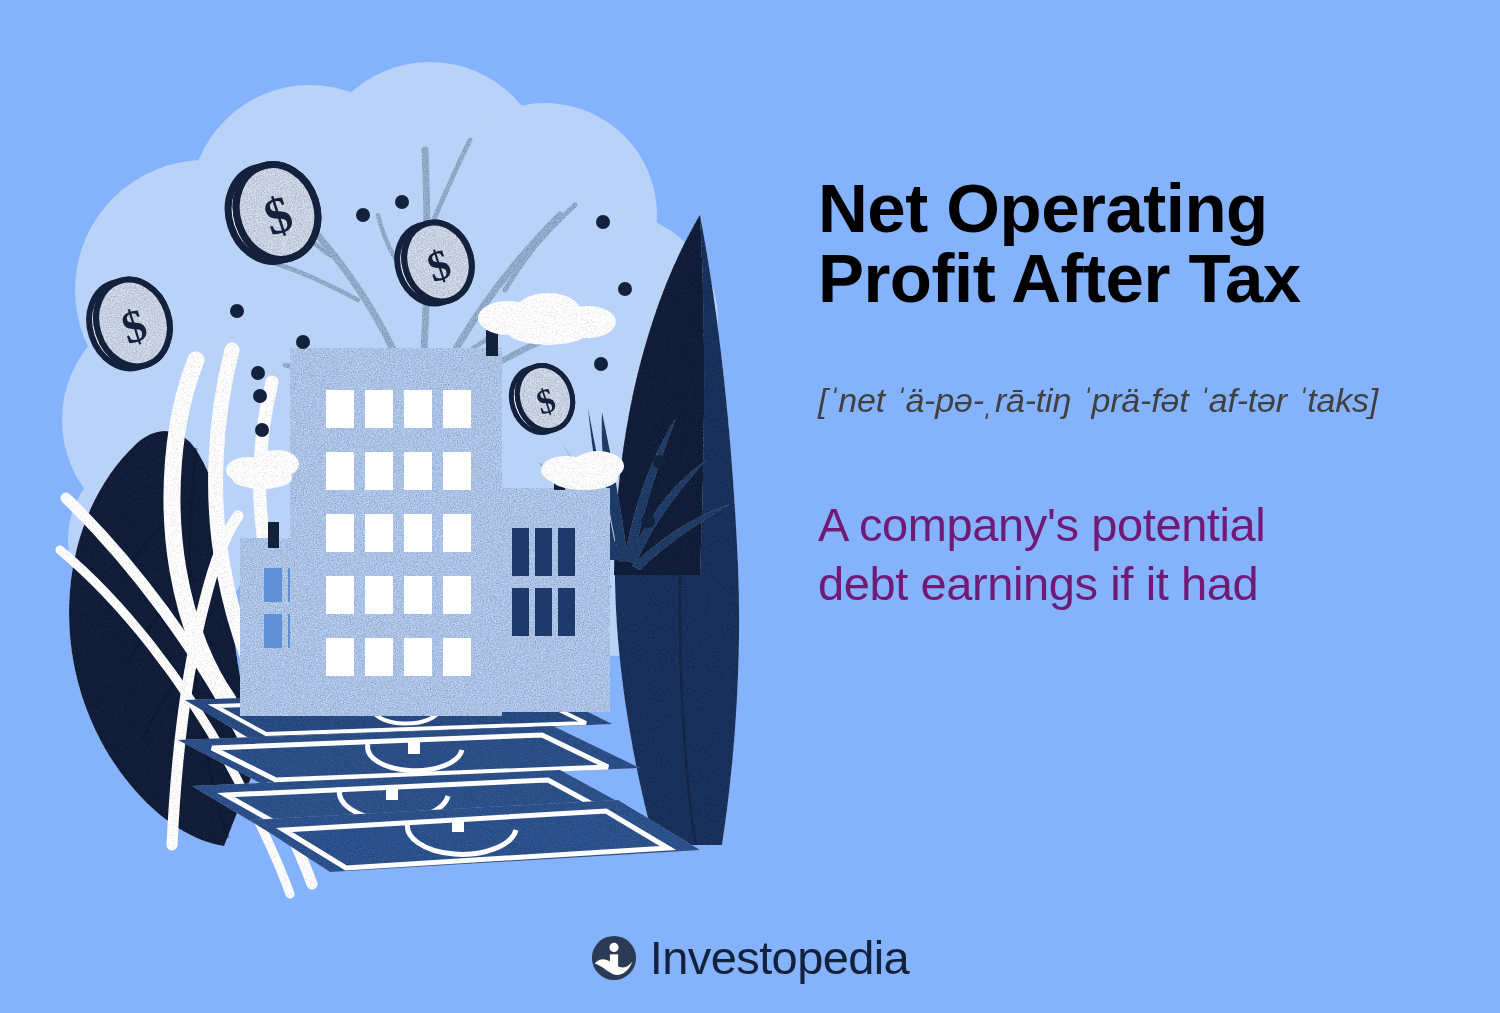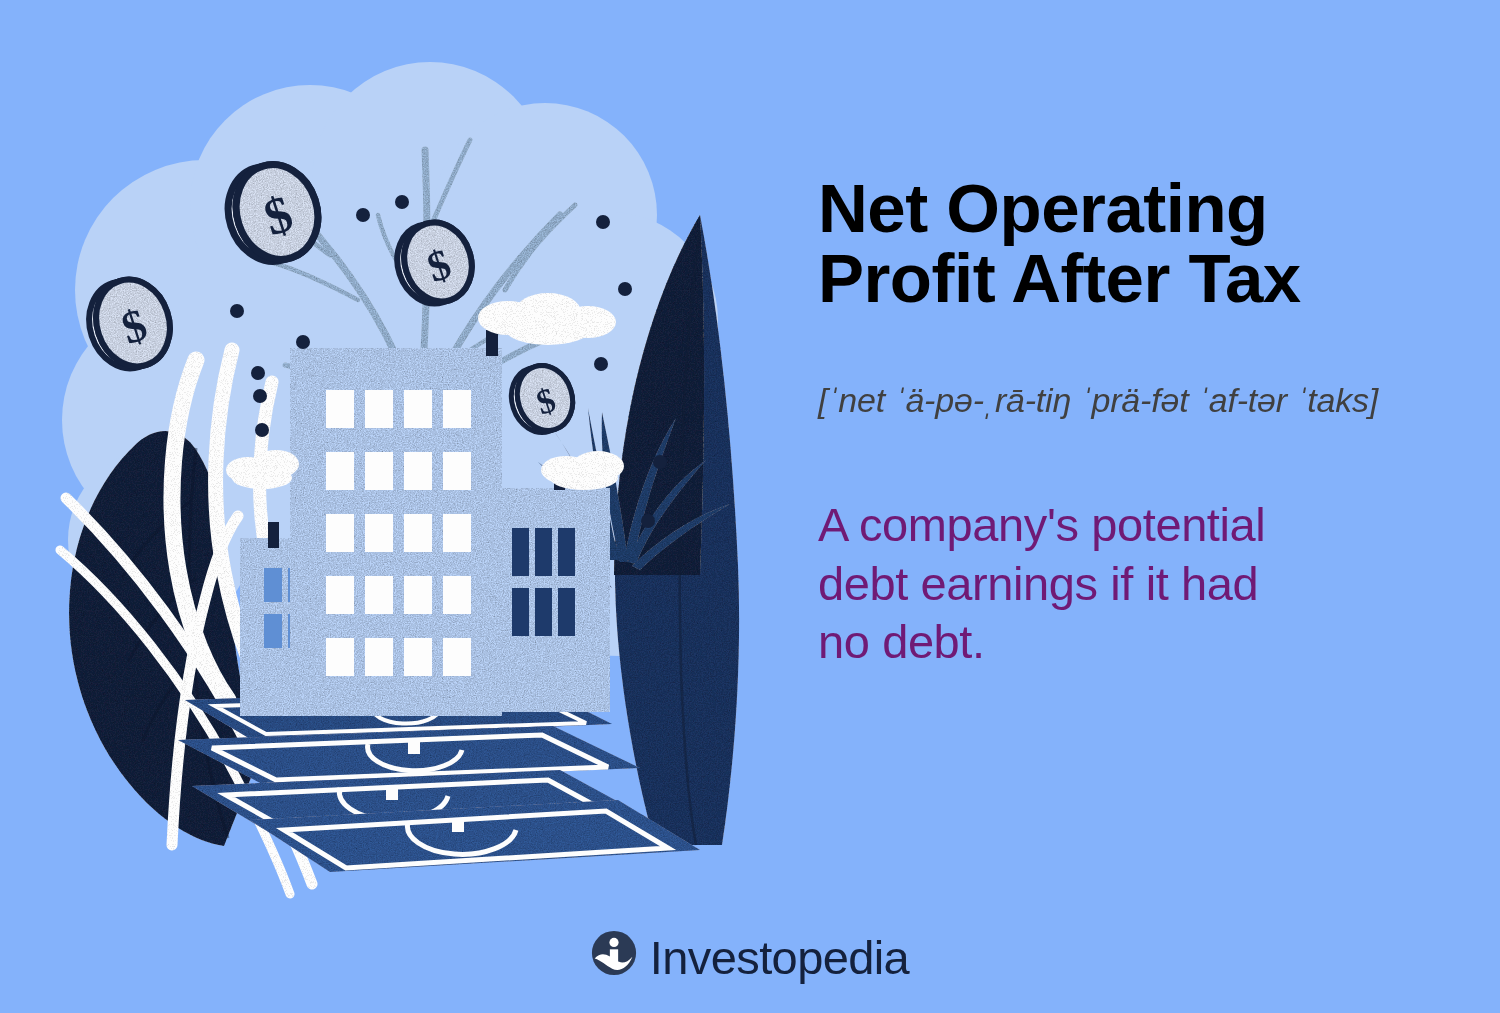--- a/index.html
+++ b/index.html
@@ -63,20 +63,21 @@
     letter-spacing: -0.4px;
   }
 
   
   #logo {
     position: absolute;
     left: 0;
     right: 0;
     bottom: 28px;
     display: flex;
+    align-items: center;
     justify-content: center;
     gap: 13px;
     margin-top: 8px;
   }
   #logo-mark { width: 46px; height: 46px; display: block; }
   #logo-word {
     font-size: 47px;
     color: #14213d;
     letter-spacing: -0.6px;
     font-weight: 400;
@@ -359,21 +360,20 @@
     <h1 id="title">
       <span>Net Operating</span><br>
       <span>Profit After Tax</span><br>
     </h1>
 
     <div id="pronunciation">[ˈnet ˈä-pə-ˌrā-tiŋ ˈprä-fət ˈaf-tər ˈtaks]</div>
 
     <div id="definition">
       <span>A company's potential</span><br>
       <span>debt earnings if it had</span><br>
-      <span>no debt.</span>
     </div>
   </div>
 
   <div id="logo">
     <svg id="logo-mark" viewBox="0 0 100 100">
       <circle cx="50" cy="50" r="48" fill="#2b3a55"></circle>
       <circle cx="50" cy="27" r="10" fill="#ffffff"></circle>
       <path d="M41 42 h18 v30 h-18 z" fill="#ffffff"></path>
       <path d="M8 62 C 24 44 40 56 54 66 C 66 74 78 72 90 58
                C 80 82 62 92 46 84 C 32 77 22 66 8 62 Z" fill="#ffffff"></path>

